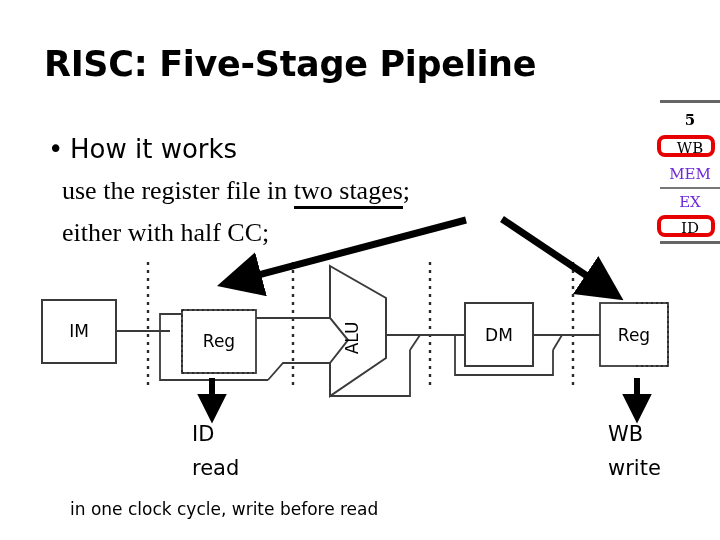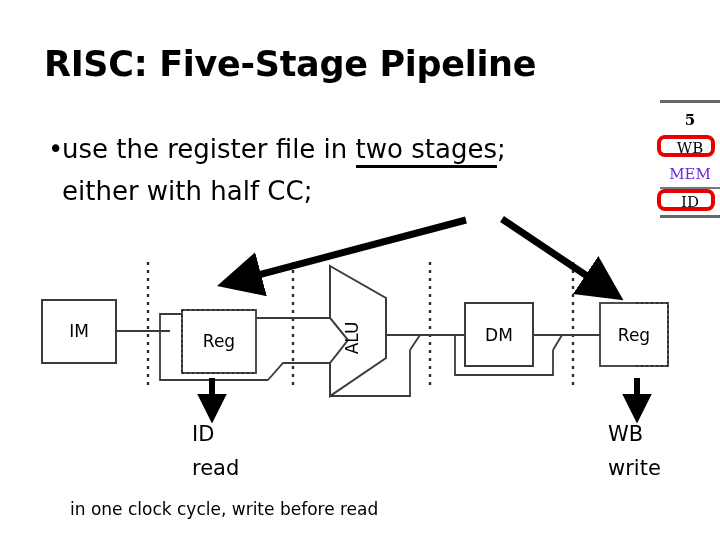--- a/index.html
+++ b/index.html
@@ -52,21 +52,21 @@
     white-space: nowrap;
   }
   .bullet-dot {
     position: absolute;
     left: 8px;
     top: 0;
     font-size: 26px;
     line-height: 42px;
   }
   .bullet-line.first { padding-left: 30px; }
-  .bullet-line.cont  { padding-left: 22px; }
+  .bullet-line.cont  { padding-left: 22px; font-family: Liberation Serif, serif; }
   .underlined-phrase {
     border-bottom: 3px solid #000000;
     padding-bottom: 1px;
   }
 
   
   .stage-list {
     position: absolute;
     left: 660px;
     top: 100px;
@@ -154,38 +154,40 @@
 <body>
 
 <div id="slide">
 
   <div class="slide-title">RISC: Five-Stage Pipeline</div>
 
   <div class="body-block">
 
     <div class="bullet-line first">
       <span class="bullet-dot">•</span>
+      <span>How it works</span>
     </div>
 
     <div class="bullet-line cont">
       <span>use the register file in </span><span class="underlined-phrase">two stages</span><span>;</span>
     </div>
 
     <div class="bullet-line cont">
       <span>either with half CC;</span>
     </div>
 
   </div>
 
   <div class="stage-list">
     <div class="stage-rule"></div>
     <div class="stage-num">5</div>
     <div class="stage-item highlight">WB</div>
     <div class="stage-item">MEM</div>
     <div class="stage-rule thin"></div>
+    <div class="stage-item">EX</div>
     <div class="stage-item highlight">ID</div>
     <div class="stage-rule"></div>
   </div>
 
   <svg id="datapath" viewBox="0 0 720 150">
 
     <g stroke="#2b2b2b" stroke-width="2.4" stroke-dasharray="3,5">
       <line x1="148" y1="12" x2="148" y2="140"></line>
       <line x1="293" y1="12" x2="293" y2="140"></line>
       <line x1="430" y1="12" x2="430" y2="140"></line>

